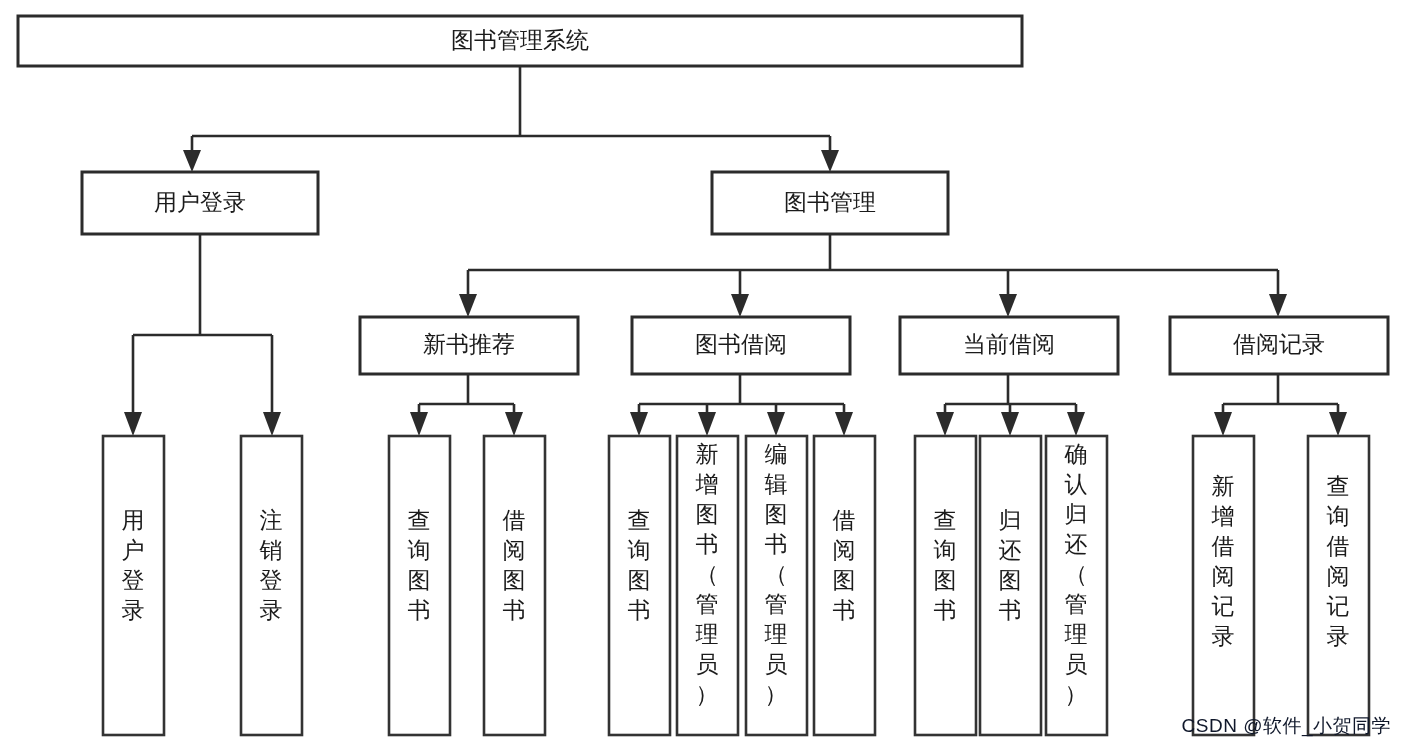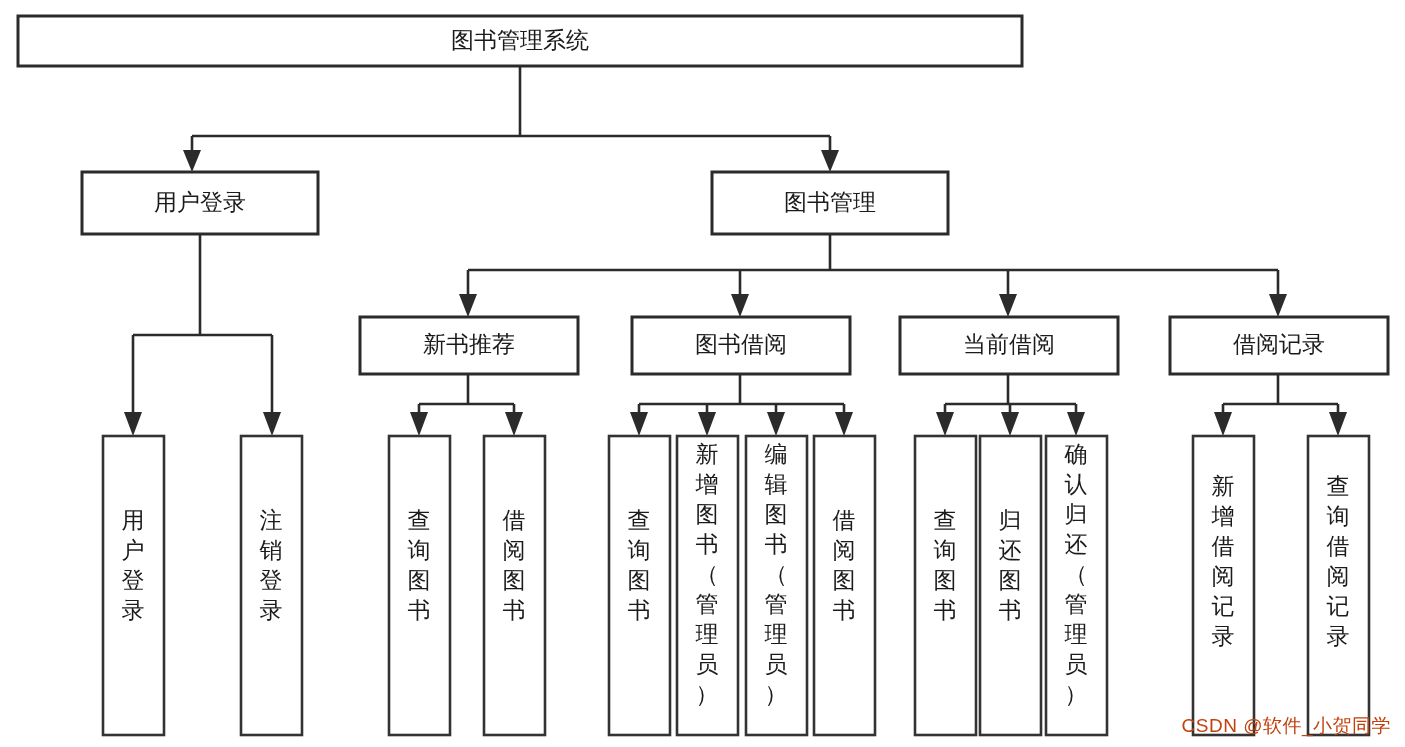--- a/index.html
+++ b/index.html
@@ -59,21 +59,21 @@
     font-size: 23px;
     fill: #1b1b1b;
     text-anchor: middle;
   }
   .watermark {
     position: absolute;
     right: 14px;
     bottom: 8px;
     font-family: "Liberation Sans", "DejaVu Sans", sans-serif;
     font-size: 19px;
-    color: #c2410c;
+    color: #0f172a;
     letter-spacing: 0.5px;
     white-space: nowrap;
     user-select: none;
   }
 </style>
 </head>
 <body>
 
 <div id="diagram-root">
 

